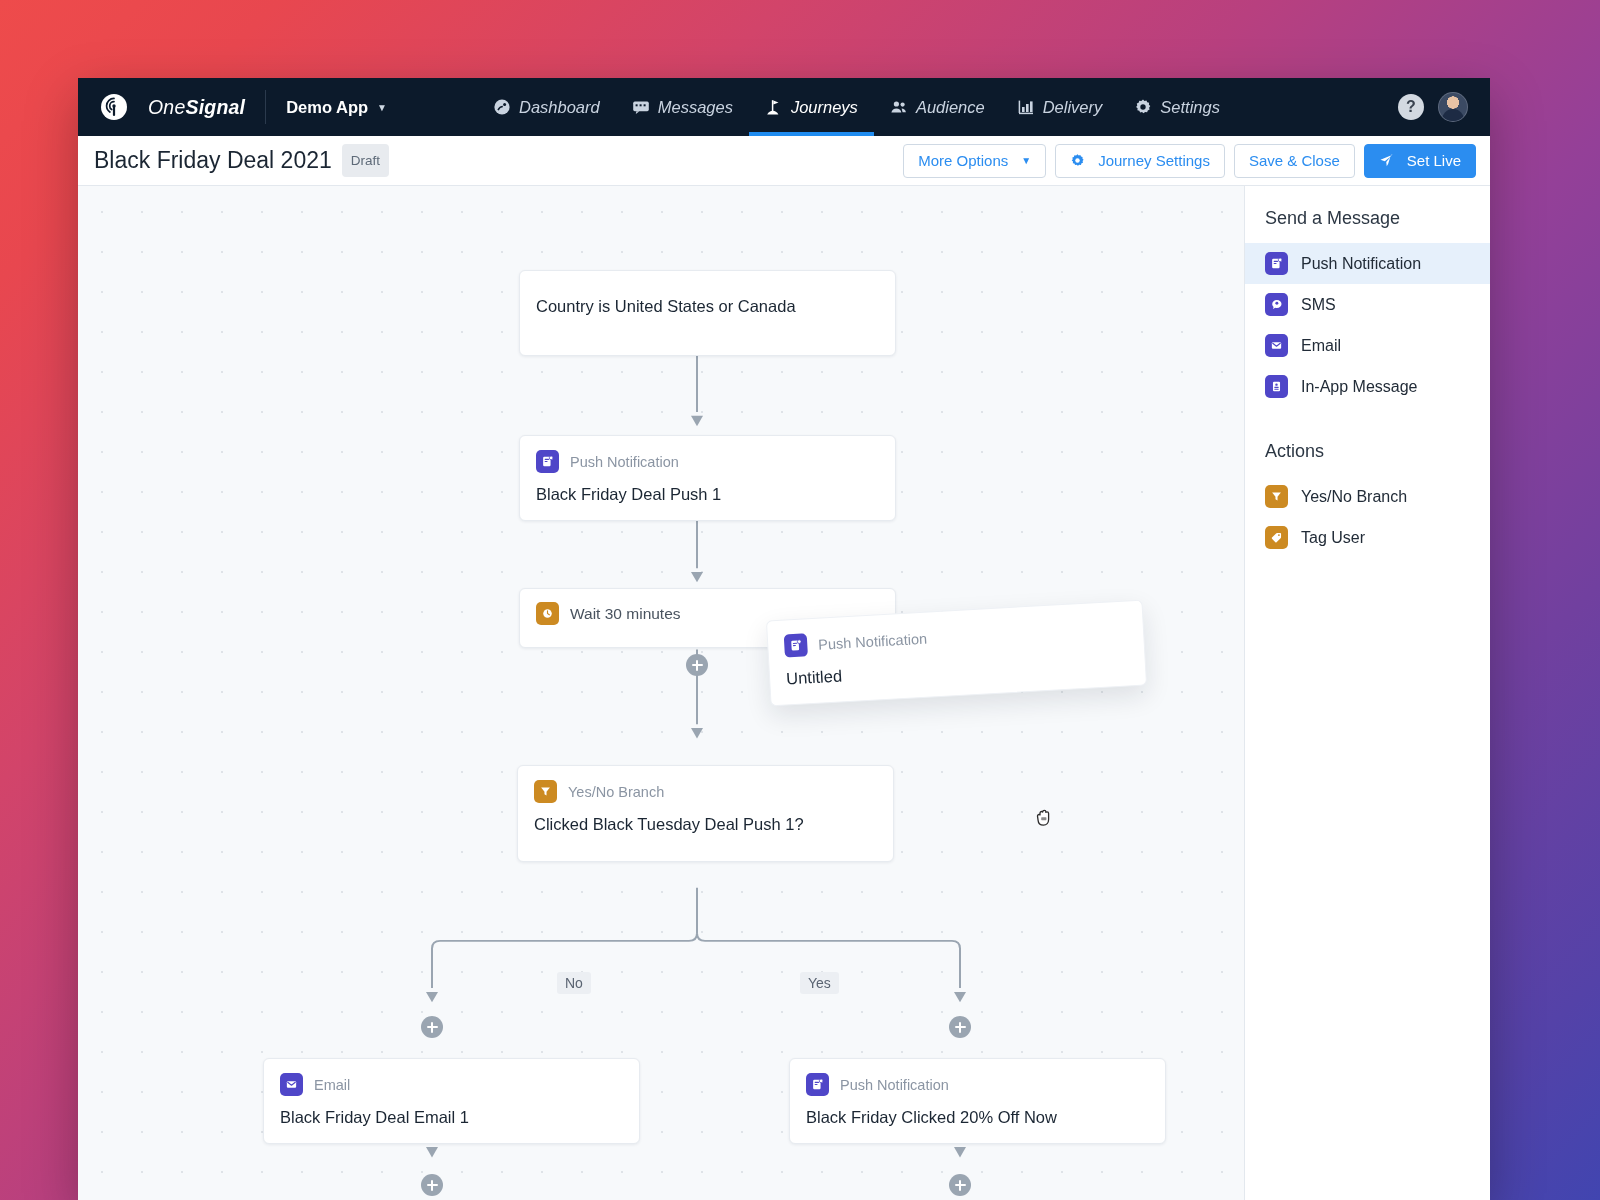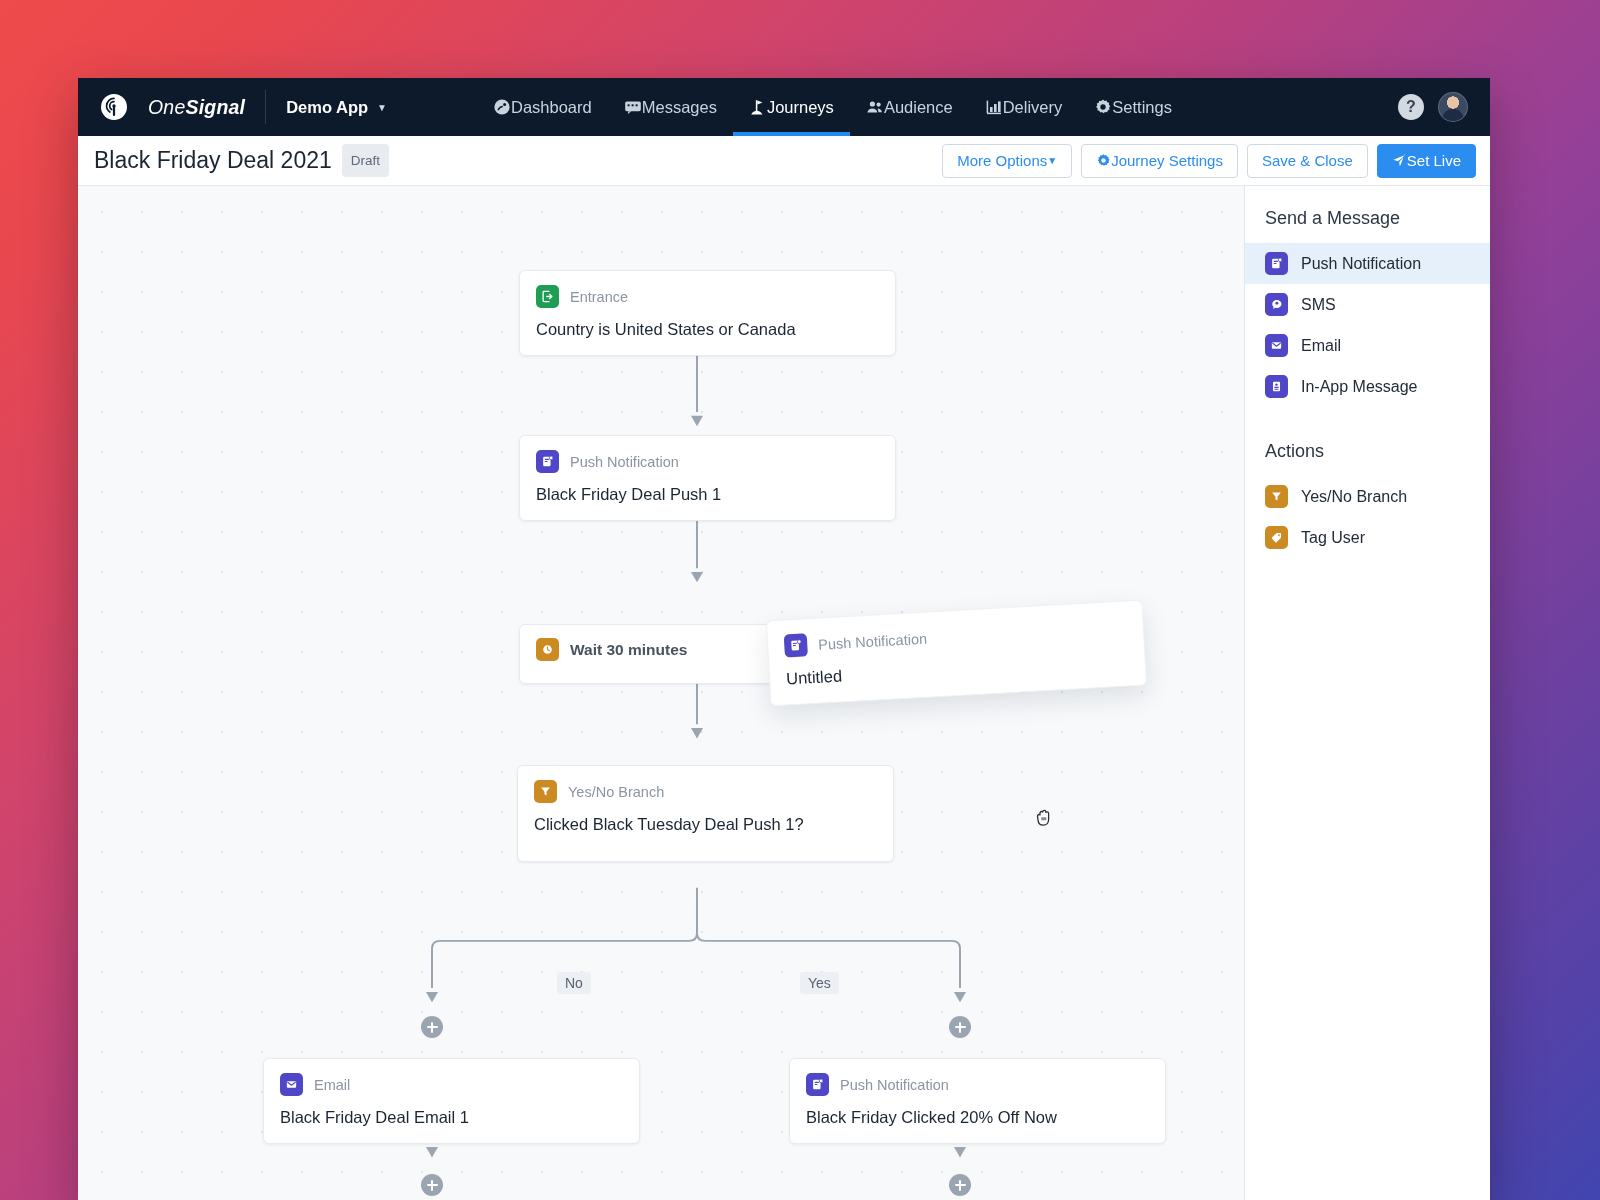--- a/index.html
+++ b/index.html
@@ -52,24 +52,25 @@
   }
   .app-select {
     display: flex; align-items: center; gap: 9px;
     padding: 0 20px; height: 100%;
     font-size: 16.5px; color: #fff; font-weight: 600;
     cursor: pointer;
   }
   .caret { font-size: 10px; color: #cfd8e3; }
   .nav-items { display: flex; align-items: center; height: 100%; margin-left: 70px; }
   .nav-item {
-    display: flex; align-items: center; gap: 0;
+    display: flex; align-items: center; gap: 8px;
     height: 100%; padding: 4px 16px;
     font-size: 16.5px; color: #c9d3e0; cursor: pointer;
     position: relative;
+    font-style: italic;
   }
   .nav-item.active { color: #fff; }
   .nav-item.active::after {
     content: ""; position: absolute; left: 0; right: 0; bottom: 0;
     height: 4px; background: #1f8cf0;
   }
   .nav-ico { width: 18px; height: 18px; flex: 0 0 18px; display: block; }
   .nav-right { margin-left: auto; display: flex; align-items: center; gap: 14px; padding-right: 22px; }
   .help-btn {
     width: 26px; height: 26px; border-radius: 50%;
@@ -101,21 +102,21 @@
   .draft-badge {
     margin-left: 10px;
     background: #e8ebef; color: #5e6a78;
     font-size: 13.5px; border-radius: 4px;
     padding: 9px 9px;
   }
   .sub-actions { margin-left: auto; display: flex; align-items: center; gap: 9px; }
   .btn {
     height: 34px; border: 1px solid #cfd9e4; background: #fff;
     border-radius: 4px; color: #2b8df0; font-size: 15px;
-    display: flex; align-items: center; gap: 0;
+    display: flex; align-items: center; gap: 13px;
     padding: 0 14px; cursor: pointer; white-space: nowrap;
   }
   .btn.primary {
     background: #2b8df0; border-color: #2b8df0; color: #fff;
   }
   .btn .bico { width: 15px; height: 15px; display: block; }
 
   
   .body-area { flex: 1; display: flex; min-height: 0; position: relative; }
 
@@ -386,29 +387,20 @@
             <path d="M613 408 L625 408 L619 419 Z"></path>
             <path d="M613 573 L625 573 L619 584 Z"></path>
             <path d="M348 852 L360 852 L354 863 Z"></path>
             <path d="M876 852 L888 852 L882 863 Z"></path>
             <path d="M348 1016 L360 1016 L354 1027 Z"></path>
             <path d="M876 1016 L888 1016 L882 1027 Z"></path>
           </g>
         </svg>
 
         <div class="node" style="left:441px; top:84px; width:377px; height:86px;">
-          <div class="node-head">
-            <span class="node-ico ico-green">
-              <svg viewBox="0 0 14 14">
-                  <path d="M8.6 1.4H3.2a.9.9 0 00-.9.9v9.4c0 .5.4.9.9.9h5.4" stroke="#fff" stroke-width="1.4" fill="none" stroke-linecap="round"></path>
-                  <path d="M11.6 7H6.2M9.3 4.7L11.7 7 9.3 9.3" stroke="#fff" stroke-width="1.4" fill="none" stroke-linecap="round" stroke-linejoin="round"></path>
-                </svg>
-            </span>
-            <span class="node-type">Entrance</span>
-          </div>
           <div class="node-title">Country is United States or Canada</div>
         </div>
 
         <div class="plus" style="left:608px; top:303px;"></div>
 
         <div class="node" style="left:441px; top:249px; width:377px; height:86px;">
           <div class="node-head">
             <span class="node-ico ico-purple">
               <svg viewBox="0 0 14 14">
                   <rect x="2.3" y="1.8" width="8" height="10.4" rx="1.3" fill="#fff"></rect>
@@ -417,21 +409,21 @@
                   <circle cx="10.9" cy="3.1" r="2" fill="#fff" stroke="#4f46c8" stroke-width=".8"></circle>
                 </svg>
             </span>
             <span class="node-type">Push Notification</span>
           </div>
           <div class="node-title">Black Friday Deal Push 1</div>
         </div>
 
         <div class="plus" style="left:608px; top:468px;"></div>
 
-        <div class="node compact" style="left:441px; top:438px; width:377px; height:60px;font-weight:bold;">
+        <div class="node compact" style="left:441px; top:402px; width:377px; height:60px;">
           <div class="node-head">
             <span class="node-ico ico-amber">
               <svg viewBox="0 0 14 14">
                   <circle cx="7" cy="7" r="4.6" fill="#fff"></circle>
                   <path d="M7 4.1V7l2 1.4" stroke="#cc8a22" stroke-width="1.2" fill="none" stroke-linecap="round"></path>
                 </svg>
             </span>
             <span class="node-type">Wait 30 minutes</span>
           </div>
         </div>

